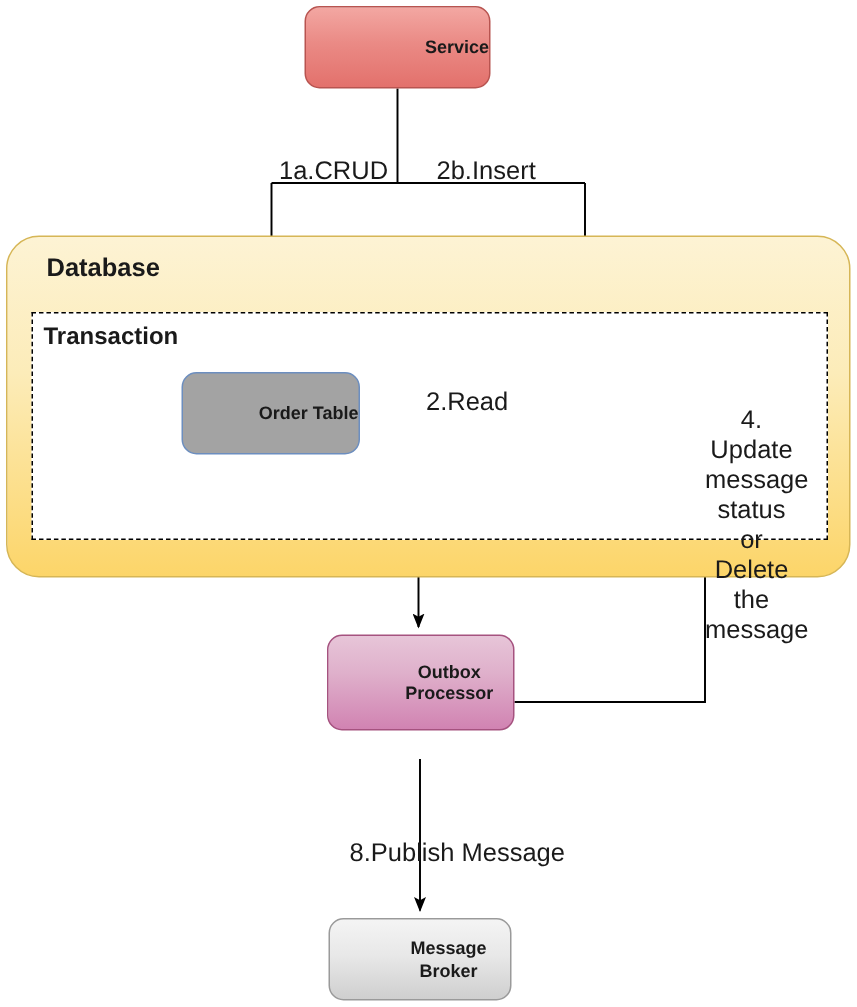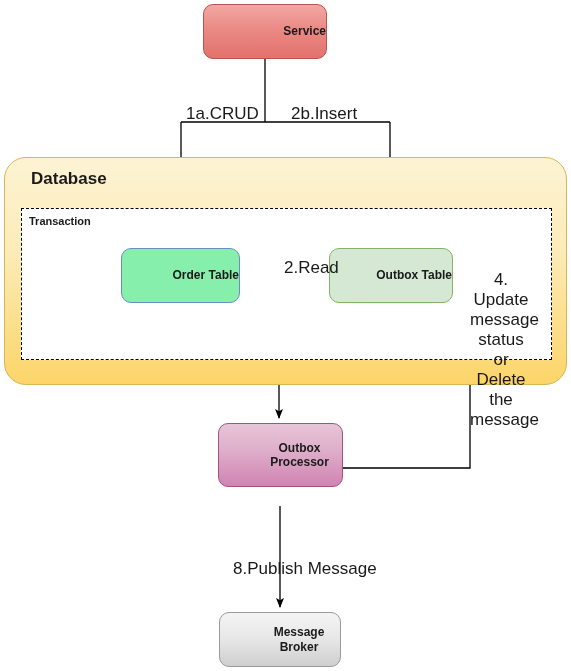--- a/index.html
+++ b/index.html
@@ -82,33 +82,33 @@
     height: 152px;
     border: 1.4px dashed #000000;
     border-radius: 0;
     background: #ffffff;
     display: block;
   }
   #node-transaction .container-label {
     position: absolute;
     left: 7px;
     top: 6px;
-    font-size: 11px;
+    font-size: 16px;
     font-weight: bold;
     color: #1a1a1a;
   }
 
   
   #node-order-table {
     left: 121px;
     top: 248px;
     width: 119px;
     height: 55px;
     border: 1.3px solid #6c8ebf;
-    background: #86efac;
+    background: #a3a3a3;
   }
 
   
   #node-outbox-table {
     left: 329px;
     top: 248px;
     width: 124px;
     height: 55px;
     border: 1.3px solid #82b366;
     background: #d5e8d4;
@@ -203,23 +203,20 @@
   </div>
 
   <div class="node" id="node-service">
     <span>Service</span>
   </div>
 
   <div class="node" id="node-order-table">
     <span>Order Table</span>
   </div>
 
-  <div class="node" id="node-outbox-table">
-    <span>Outbox Table</span>
-  </div>
 
   <div class="node" id="node-outbox-processor">
     <span>Outbox Processor</span>
   </div>
 
   <div class="node" id="node-message-broker">
     <span>Message Broker</span>
   </div>
 
   <div class="edge-label" id="label-crud">1a.CRUD</div>

